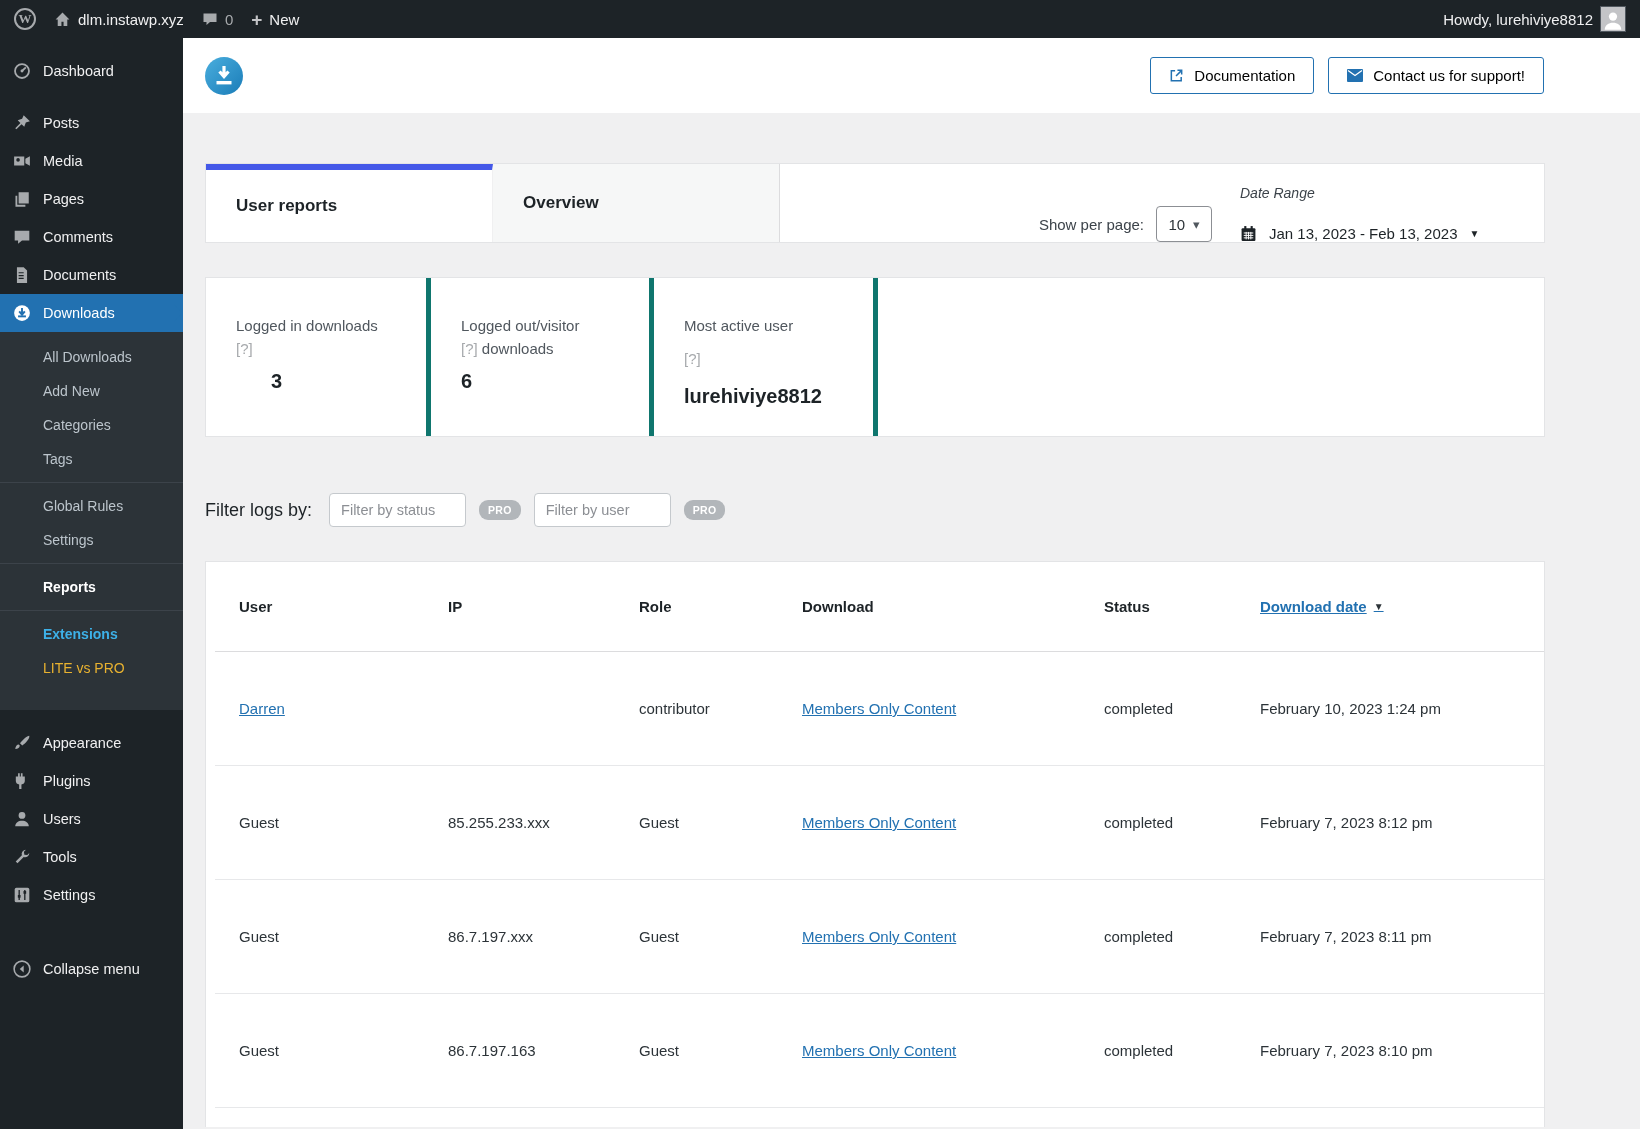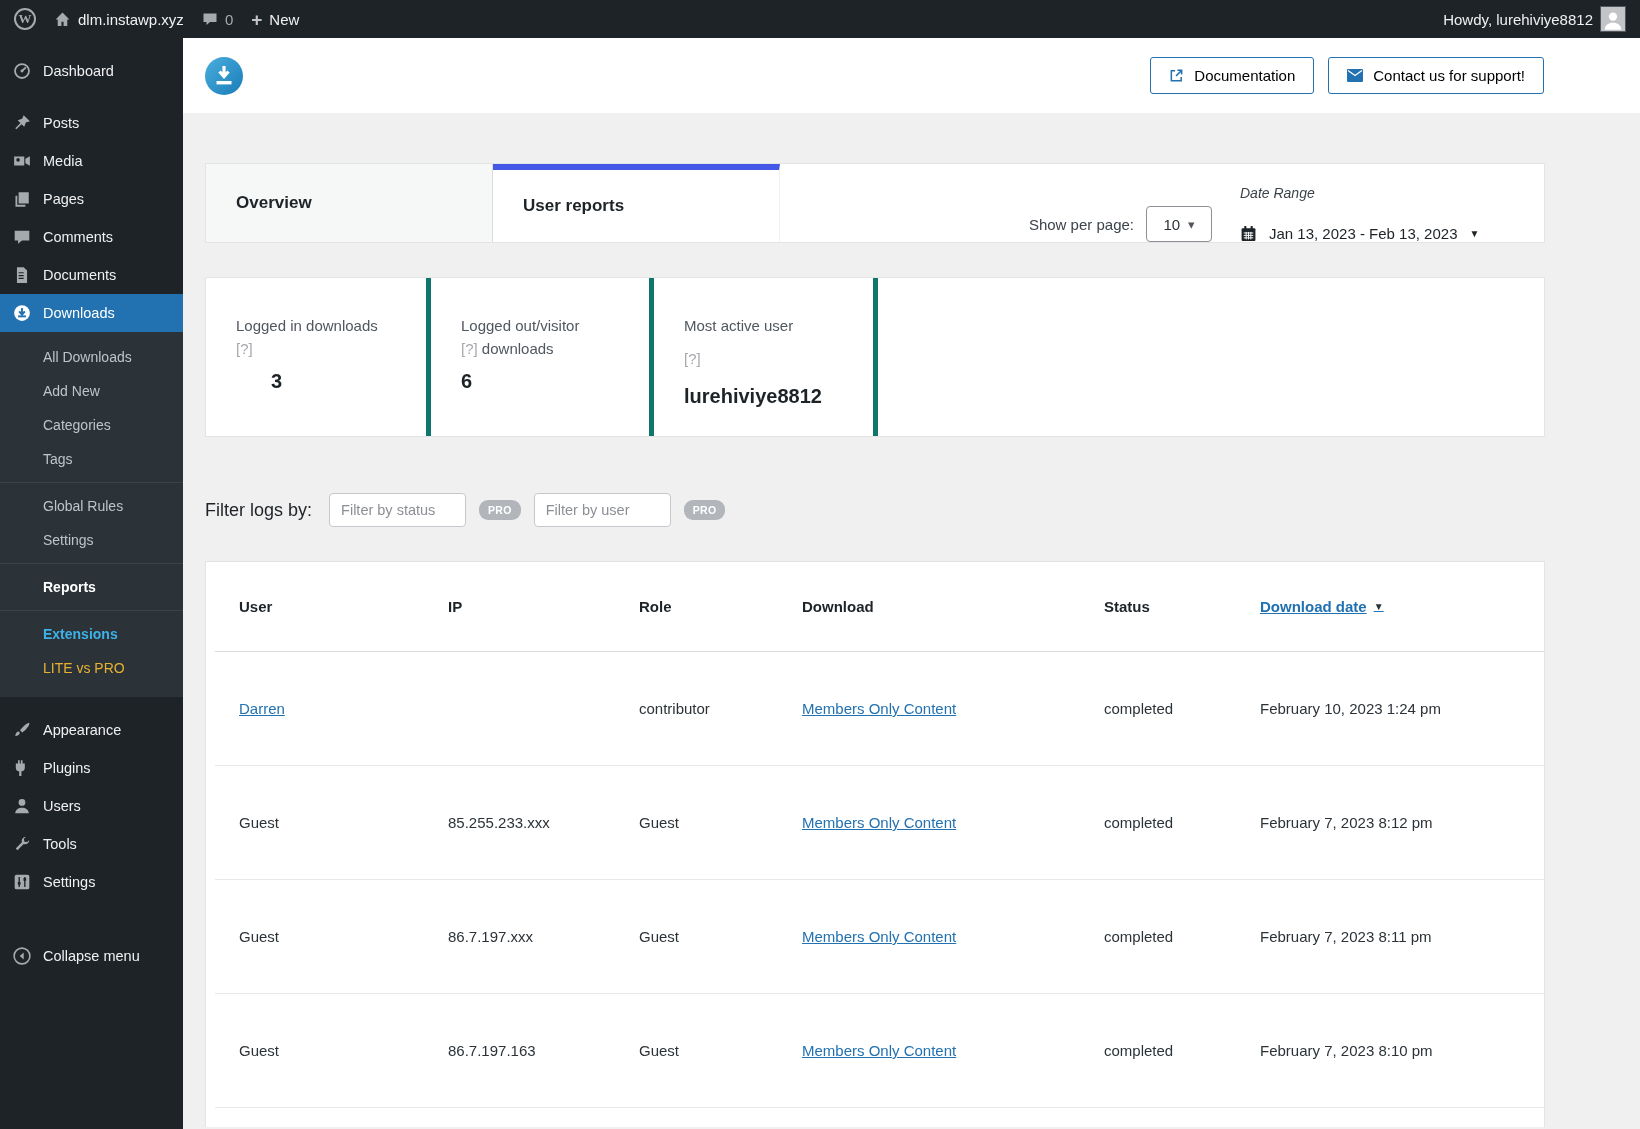--- a/index.html
+++ b/index.html
@@ -26,21 +26,21 @@
   #sidebar { width:183px; background:#1d2327; color:#f0f0f1; flex-shrink:0;
     display:flex; flex-direction:column; padding-top:14px; font-size:14.5px; }
   .menu-item { height:38px; display:flex; align-items:center; gap:11px; padding-left:12px;
     color:#f0f0f1; cursor:pointer; position:relative; }
   .menu-item .mi { width:20px; height:20px; color:#a7aaad; display:flex; align-items:center; justify-content:center; }
   .menu-item.active { background:#2271b1; color:#fff; }
   .menu-item.active .mi { color:#fff; }
   .menu-item.active::after { content:""; position:absolute; right:-8px; top:50%;
     margin-top:-9px; border:9px solid transparent; border-left:8px solid #2271b1; }
   .menu-sep { height:14px; }
-  #submenu { background:#2c3338; padding:8px 0 12px; }
+  #submenu { background:#2c3338; padding:8px 0 25px; }
   .sub-item { padding:9px 0 9px 43px; color:#bcc5cc; font-size:14px; cursor:pointer; }
   .sub-item.current { color:#fff; font-weight:bold; }
   .sub-item.ext { color:#3db1e8; font-weight:bold; }
   .sub-item.lite { color:#e8b230; }
   .sub-divider { border-top:1px solid #3c434a; margin:6px 0; }
   .collapse { margin-top:36px; }
 
   
   #content { flex:1; background:#f0f0f1; position:relative; }
   #topbar { height:75px; background:#fff; display:flex; align-items:center;
@@ -55,21 +55,21 @@
   
   #tabstrip { margin-top:50px; height:80px; display:flex; align-items:stretch;
     border:1px solid #e3e4e6; }
   .tab { width:287px; display:flex; align-items:center; padding-left:30px;
     font-size:17px; font-weight:bold; color:#1d2327; cursor:pointer; }
   .tab.inactive { background:#f6f7f7; border-right:1px solid #dcdcde; }
   .tab.active { background:#fff; border-top:6px solid #4458e8; border-right:1px solid #f0f0f1; }
   .strip-right { flex:1; display:flex; align-items:flex-end; justify-content:flex-end;
     gap:28px; padding-right:34px; }
   .perpage { display:flex; align-items:center; gap:12px; font-size:15px; color:#3c434a; }
-  .select { border:1px solid #8c8f94; border-radius:4px; height:36px; width:66px;
+  .select { border:1px solid #8c8f94; border-radius:4px; height:36px; width:56px;
     display:flex; align-items:center; justify-content:center; gap:8px; font-size:15px;
     color:#2c3338; cursor:pointer; background:#fff; }
   .select .chev { font-size:13px; color:#50575e; }
   .daterange { display:flex; flex-direction:column; gap:24px; min-width:270px; }
   .dr-label { font-style:italic; font-size:14px; color:#3c434a; }
   .dr-value { display:flex; align-items:center; gap:12px; font-size:15px; color:#1d2327; cursor:pointer; }
   .dr-caret { font-size:10px; color:#1d2327; }
 
   
   #stats { margin-top:34px; height:160px; display:flex; border:1px solid #e3e4e6; }
@@ -318,25 +318,25 @@
                 <rect width="16" height="13" rx="1" fill="#2271b1"></rect>
                 <path d="M1 1.5l7 5 7-5" stroke="#fff" stroke-width="1.3" fill="none"></path>
               </svg>
           </span>
           <span>Contact us for support!</span>
         </button>
       </div>
     </div>
 
     <div id="tabstrip" class="box">
+      <div class="tab active">
+        <span>User reports</span>
+      </div>
       <div class="tab inactive">
         <span>Overview</span>
-      </div>
-      <div class="tab active">
-        <span>User reports</span>
       </div>
       <div class="strip-right">
         <div class="perpage">
           <span>Show per page:</span>
           <div class="select">
             <span>10</span>
             <span class="chev">▾</span>
           </div>
         </div>
         <div class="daterange">

